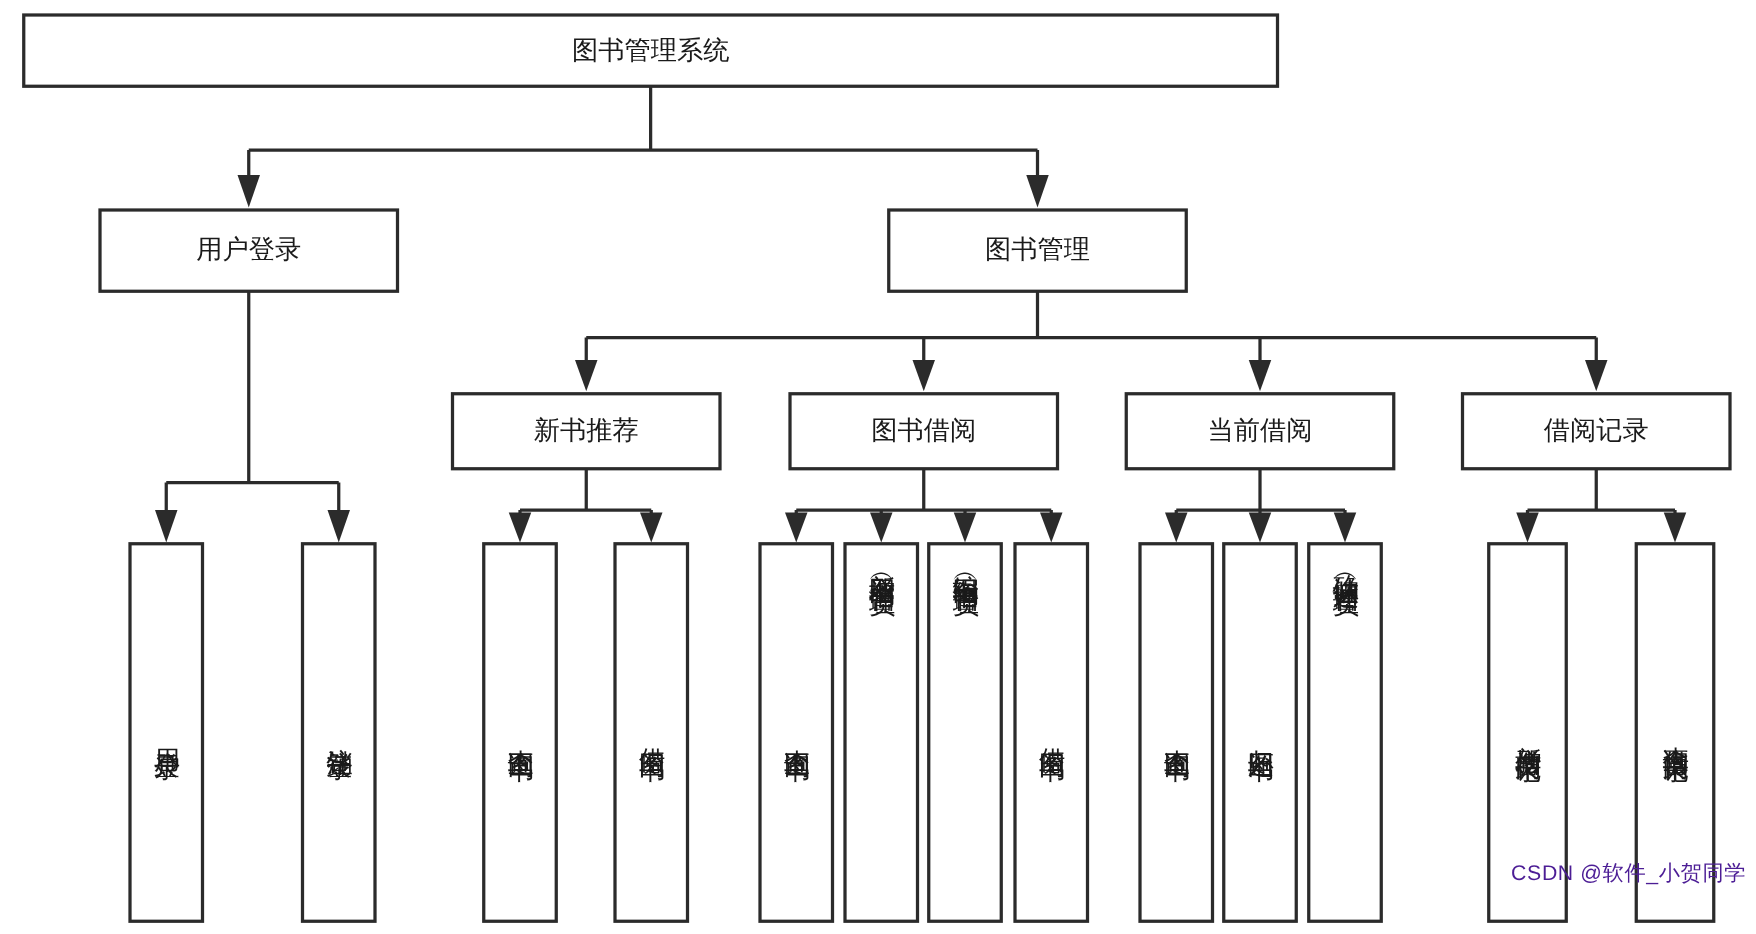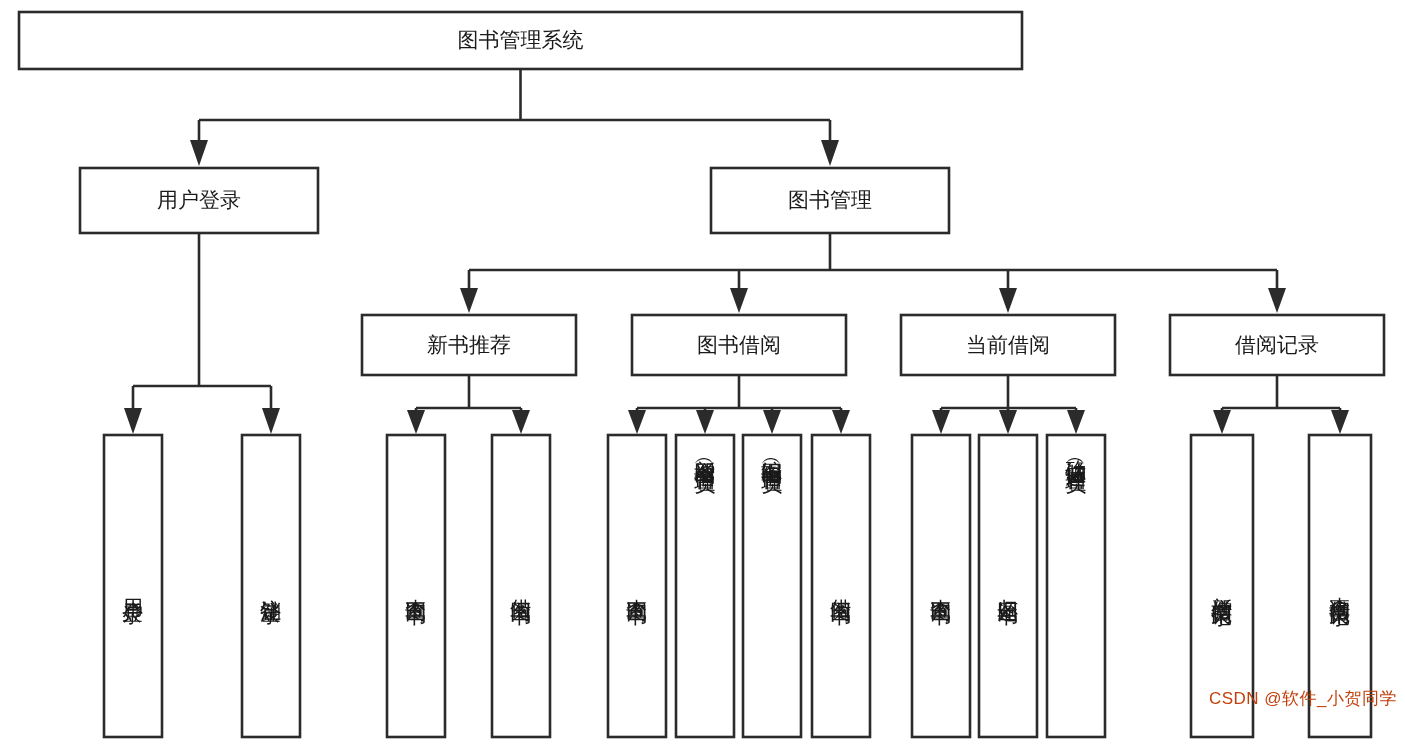--- a/index.html
+++ b/index.html
@@ -67,21 +67,21 @@
     letter-spacing: 2px;
     color: #1a1a1a;
     white-space: nowrap;
   }
   .watermark {
     position: absolute;
     right: 8px;
     bottom: 4px;
     font-family: "Liberation Sans", "DejaVu Sans", sans-serif;
     font-size: 17px;
-    color: #c2410c;
+    color: #4c1d95;
     letter-spacing: 0.5px;
     white-space: nowrap;
   }
 </style>
 </head>
 <body>
 
 <div id="diagram-root">
 
   <svg class="flow" viewBox="0 0 1405 747">

